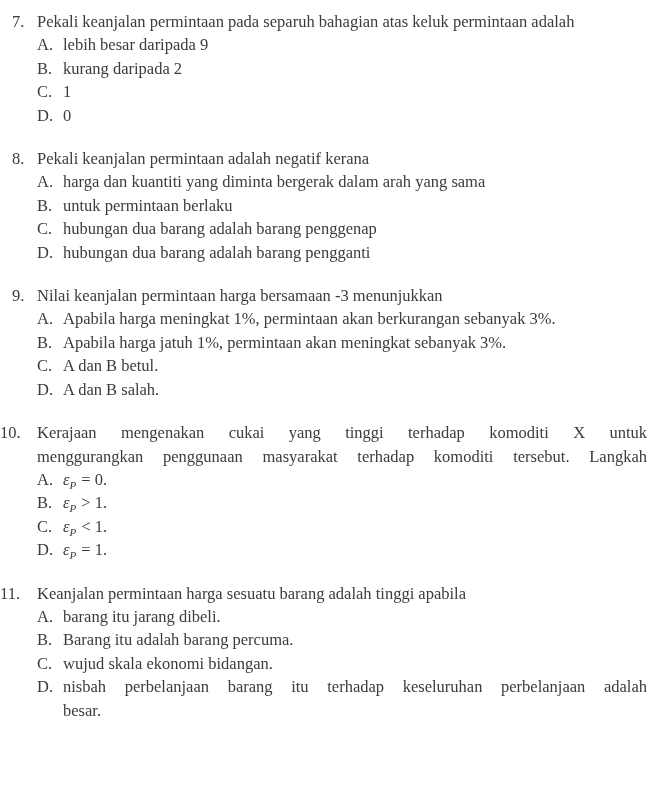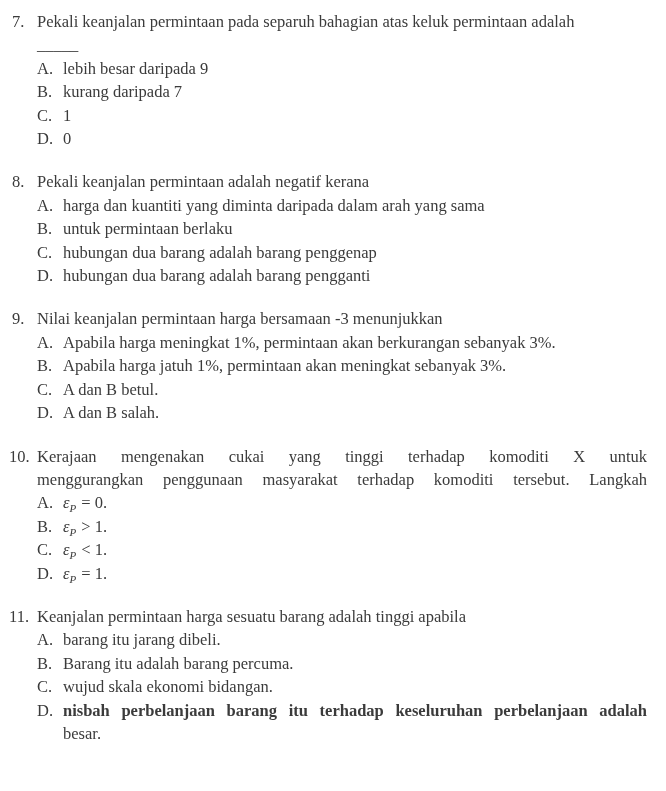--- a/index.html
+++ b/index.html
@@ -24,21 +24,21 @@
     position: relative;
     padding-left: 37px;
     margin-bottom: 20px;
   }
   .question:last-child { margin-bottom: 0; }
   .q-num {
     position: absolute;
     top: 0;
     left: 12px;
   }
-  .q-num.double { left: 9px; }
+  .q-num.double { left: 0; }
   .q-text { text-align: left; }
   .q-line-justify {
     text-align: justify;
     text-align-last: justify;
   }
   .q-blank {
     letter-spacing: 0px;
   }
   .opt {
     display: flex;
@@ -68,45 +68,44 @@
   }
 </style>
 </head>
 <body>
 
 <div class="page">
 
   <section class="question">
     <span class="q-num">7.</span>
     <div class="q-text">Pekali keanjalan permintaan pada separuh bahagian atas keluk permintaan adalah</div>
-    <div class="q-blank">_____</div>
     <div class="opt">
       <span class="opt-letter">A.</span>
       <span class="opt-text">lebih besar daripada 9</span>
     </div>
     <div class="opt">
       <span class="opt-letter">B.</span>
-      <span class="opt-text">kurang daripada 7</span>
+      <span class="opt-text">kurang daripada 2</span>
     </div>
     <div class="opt">
       <span class="opt-letter">C.</span>
       <span class="opt-text">1</span>
     </div>
     <div class="opt">
       <span class="opt-letter">D.</span>
       <span class="opt-text">0</span>
     </div>
   </section>
 
   <section class="question">
     <span class="q-num">8.</span>
     <div class="q-text">Pekali keanjalan permintaan adalah negatif kerana</div>
     <div class="opt">
       <span class="opt-letter">A.</span>
-      <span class="opt-text">harga dan kuantiti yang diminta daripada dalam arah yang sama</span>
+      <span class="opt-text">harga dan kuantiti yang diminta bergerak dalam arah yang sama</span>
     </div>
     <div class="opt">
       <span class="opt-letter">B.</span>
       <span class="opt-text">untuk permintaan berlaku</span>
     </div>
     <div class="opt">
       <span class="opt-letter">C.</span>
       <span class="opt-text">hubungan dua barang adalah barang penggenap</span>
     </div>
     <div class="opt">
@@ -169,19 +168,19 @@
       <span class="opt-letter">B.</span>
       <span class="opt-text">Barang itu adalah barang percuma.</span>
     </div>
     <div class="opt">
       <span class="opt-letter">C.</span>
       <span class="opt-text">wujud skala ekonomi bidangan.</span>
     </div>
     <div class="opt">
       <span class="opt-letter">D.</span>
       <span class="opt-text">
-        <span class="opt-line-justify" style="display:block;font-weight:bold;">nisbah perbelanjaan barang itu terhadap keseluruhan perbelanjaan adalah</span>
+        <span class="opt-line-justify" style="display:block;">nisbah perbelanjaan barang itu terhadap keseluruhan perbelanjaan adalah</span>
         <span style="display:block;">besar.</span>
       </span>
     </div>
   </section>
 
 </div>
 
 </body></html>

